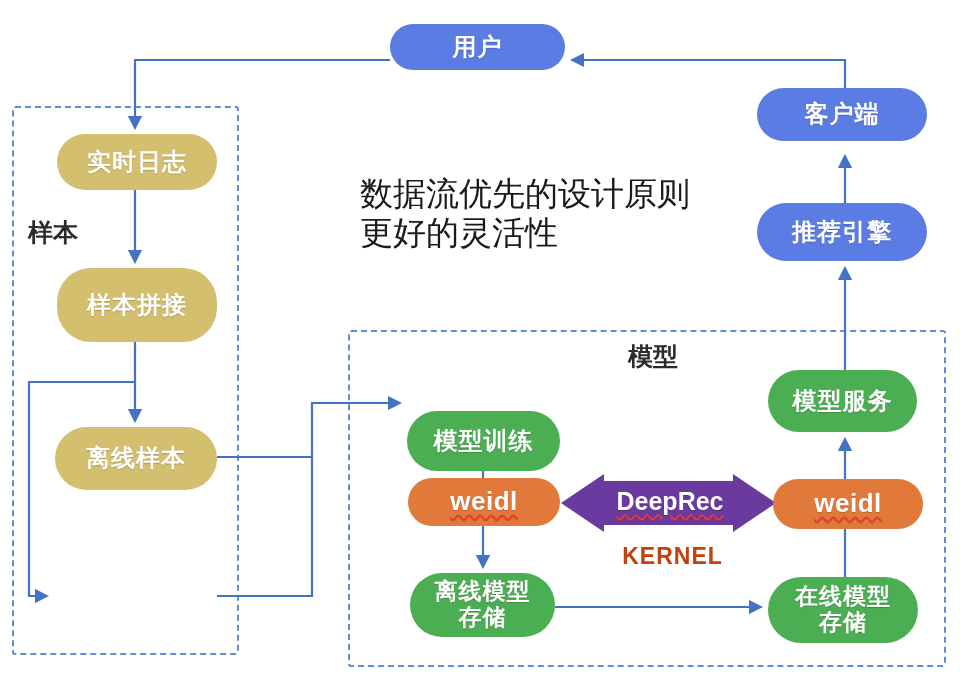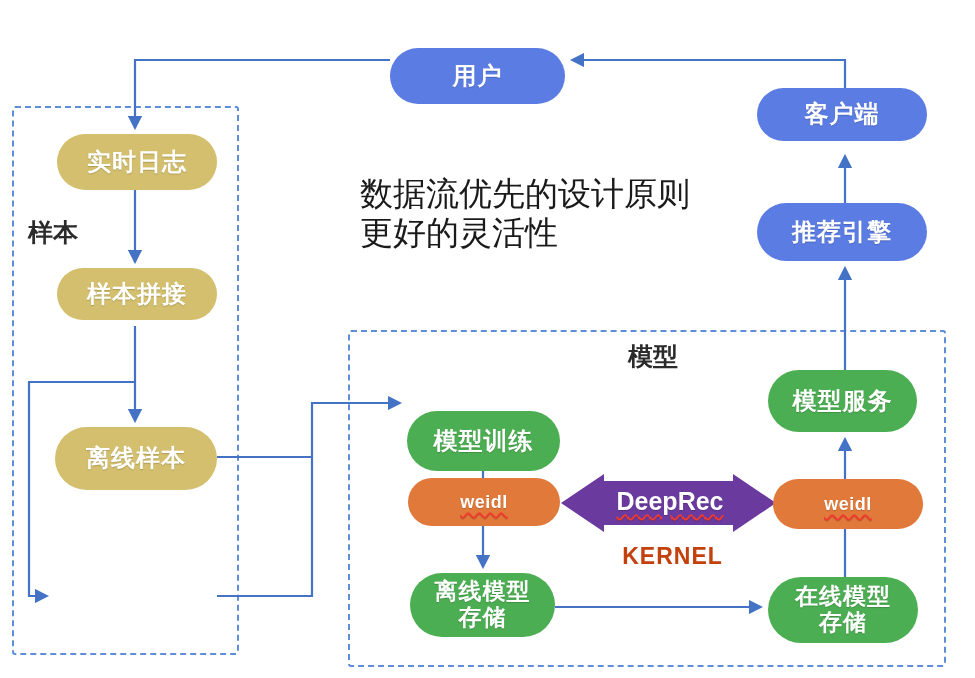--- a/index.html
+++ b/index.html
@@ -11,21 +11,21 @@
     position:absolute;display:flex;align-items:center;justify-content:center;
     border-radius:34px;color:#fff;font-weight:bold;text-align:center;
     text-shadow:0 1px 1px rgba(0,0,0,.18);line-height:1.12;white-space:pre-line;
     z-index:3;
   }
   .blue{background:var(--blue,#5b7ce3);}
   .tan{background:var(--tan,#d3bf6d);}
   .green{background:var(--green,#4cae52);}
   .orange{background:var(--orange,#e1793a);}
   .cn{font-size:24px;letter-spacing:1px;}
-  .en{font-size:18px;letter-spacing:.5px;}
+  .en{font-size:26px;letter-spacing:.5px;}
   .group-box{
     position:absolute;border:2px dashed var(--dash,#5e8ed8);border-radius:3px;
     background:transparent;z-index:1;
   }
   .group-label{
     position:absolute;color:#2b2b2b;font-weight:bold;font-size:25px;z-index:2;
   }
   .annotation{
     position:absolute;left:360px;top:174px;color:#1a1a1a;font-size:33px;
     line-height:39px;z-index:2;
@@ -38,25 +38,25 @@
     position:absolute;left:600px;top:487px;width:140px;text-align:center;
     color:#fff;font-weight:bold;font-size:25px;z-index:4;
     text-shadow:0 1px 1px rgba(0,0,0,.2);
   }
   .wavy{
     text-decoration:underline wavy #f03a2e;
     text-decoration-thickness:1.5px;text-underline-offset:4px;
   }
   svg.wires{position:absolute;left:0;top:0;z-index:2;}
   
-  #n-user{left:390px;top:48px;width:175px;height:56px;}
+  #n-user{left:390px;top:24px;width:175px;height:46px;}
   #n-client{left:757px;top:88px;width:170px;height:53px;}
   #n-rec{left:757px;top:203px;width:170px;height:58px;}
   #n-rtlog{left:57px;top:134px;width:160px;height:56px;}
-  #n-sjoin{left:57px;top:268px;width:160px;height:52px;}
+  #n-sjoin{left:57px;top:268px;width:160px;height:74px;}
   #n-offsample{left:55px;top:427px;width:162px;height:63px;}
   #n-onsample{left:53px;top:567px;width:164px;height:57px;}
   #n-mtrain{left:407px;top:372px;width:153px;height:60px;margin-top:39px;}
   #n-weidl-l{left:408px;top:478px;width:152px;height:48px;}
   #n-weidl-r{left:773px;top:479px;width:150px;height:50px;}
   #n-mserve{left:768px;top:370px;width:149px;height:62px;}
   #n-offstore{left:410px;top:573px;width:145px;height:64px;font-size:23px;}
   #n-onstore{left:768px;top:577px;width:150px;height:66px;font-size:23px;}
   #g-sample{left:12px;top:106px;width:223px;height:545px;}
   #g-model{left:348px;top:330px;width:594px;height:333px;}

